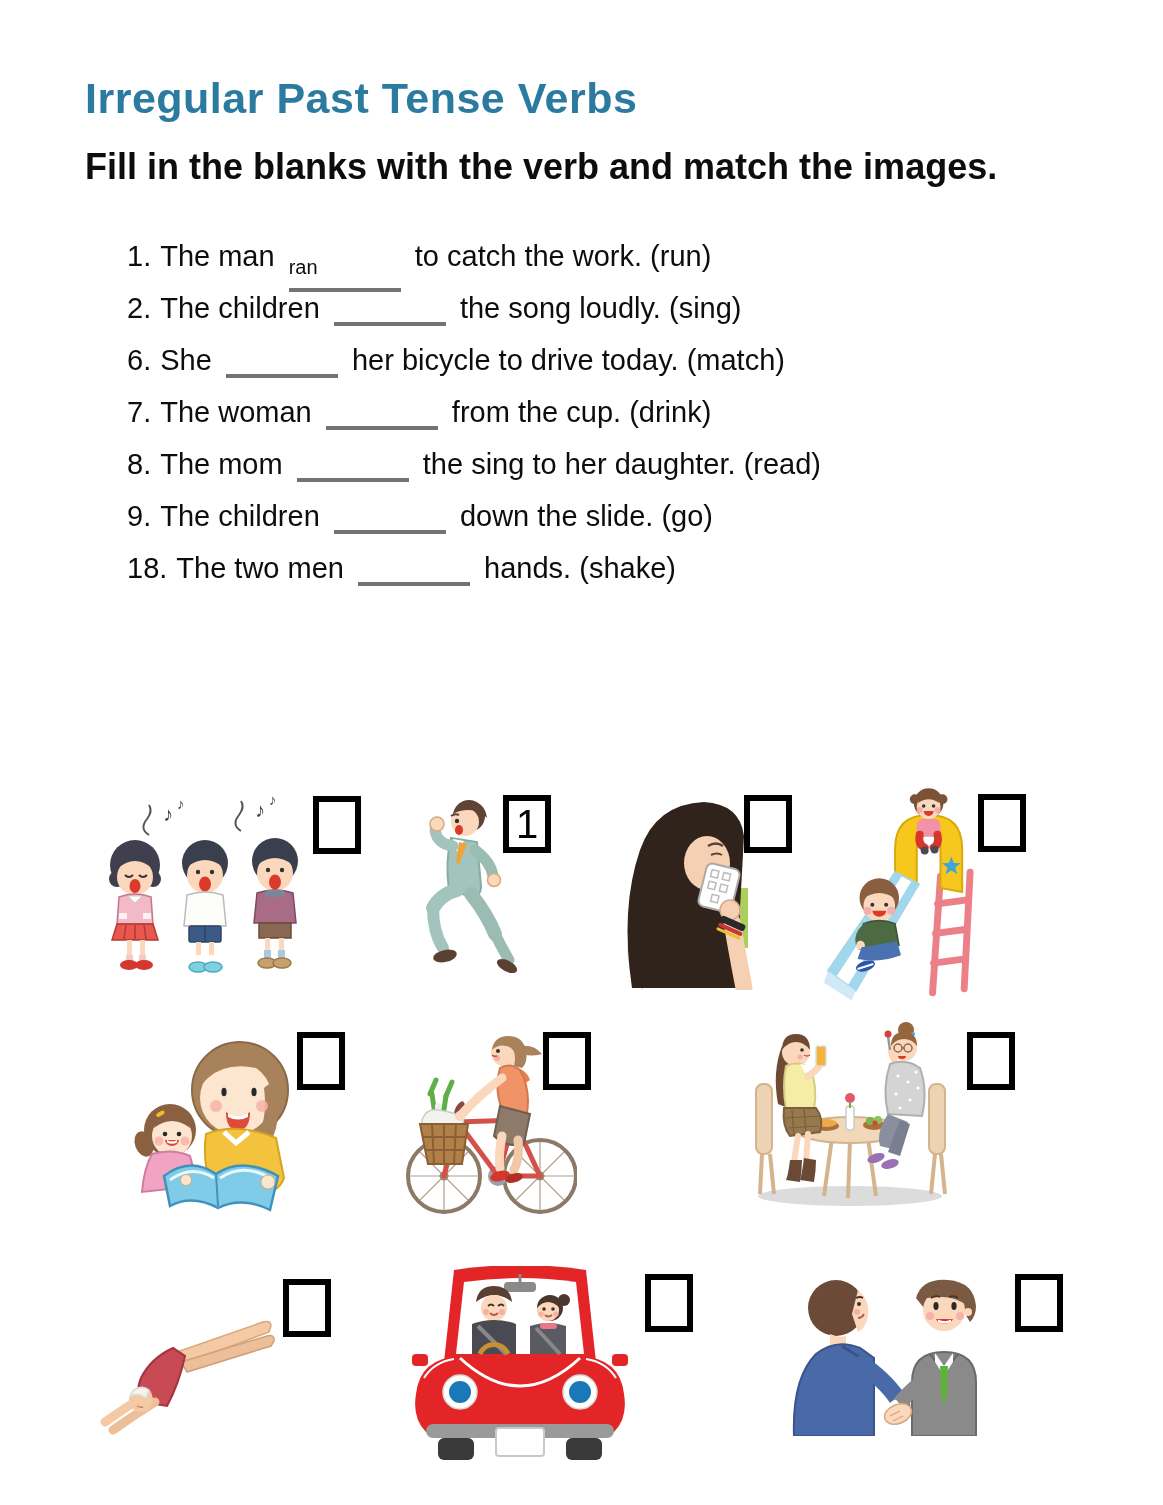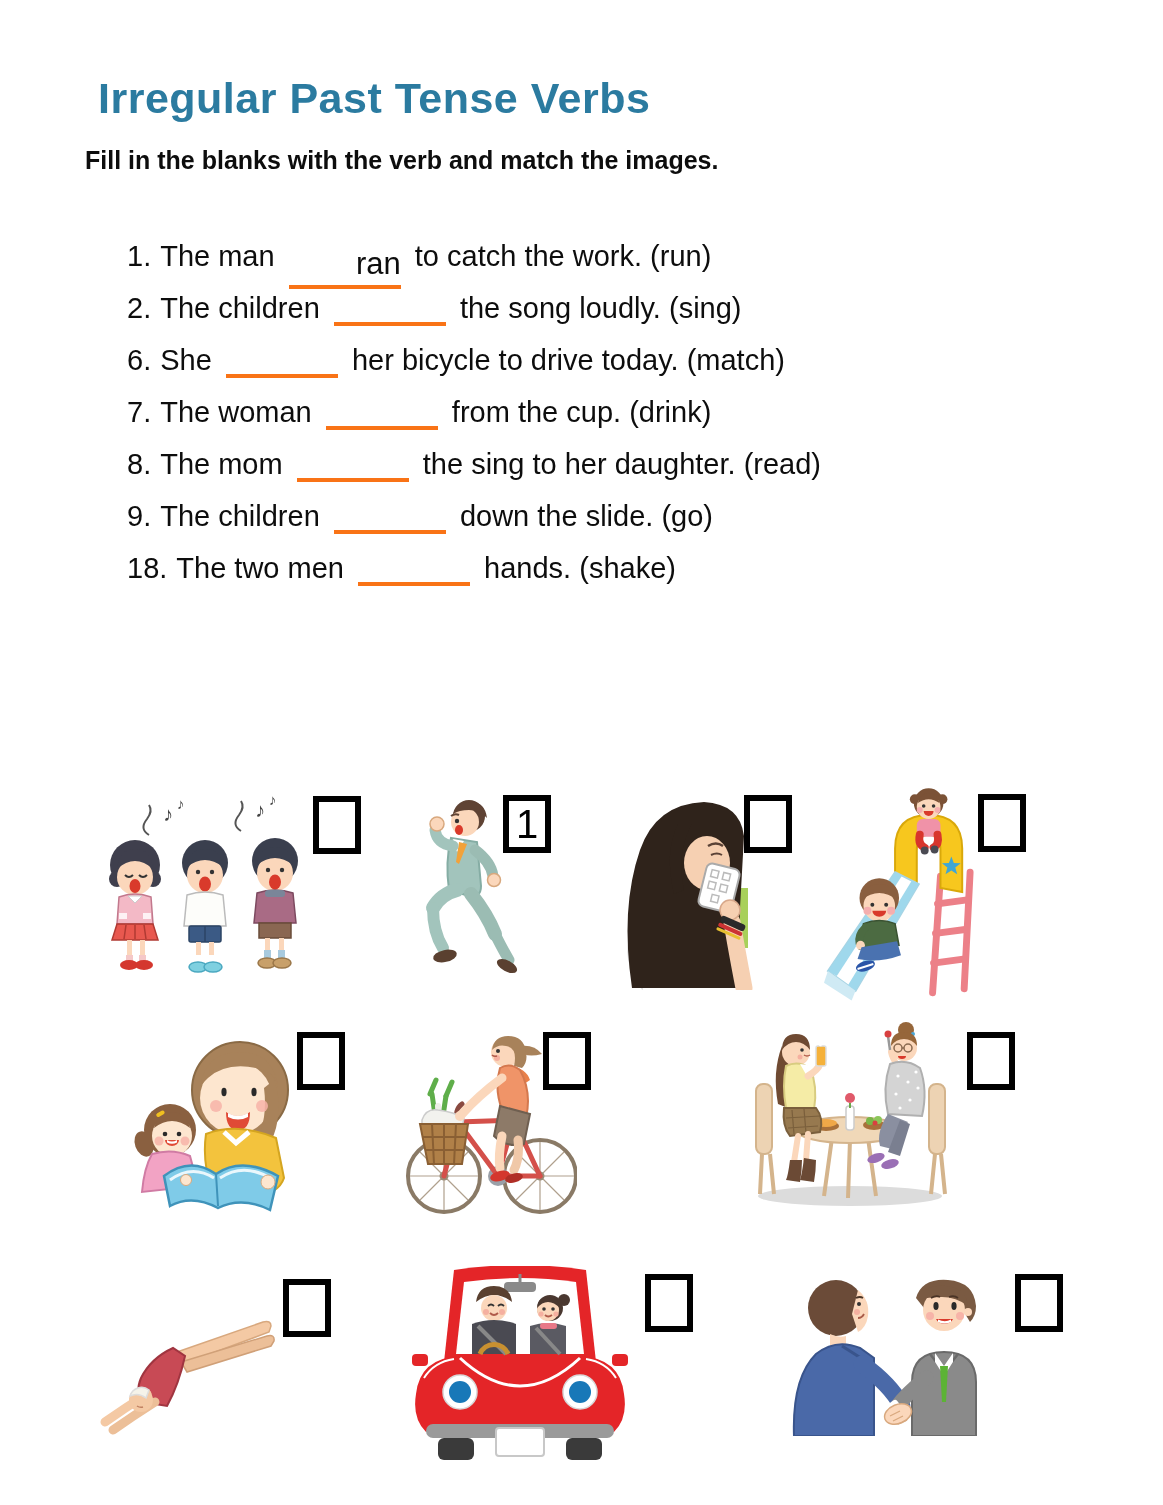--- a/index.html
+++ b/index.html
@@ -1,24 +1,24 @@
 <!DOCTYPE html>
 <html><head>
 <meta charset="utf-8">
 <style>
   html,body{margin:0;padding:0;background:#fff;}
   .sheet{position:relative;width:1163px;height:1505px;background:#ffffff;overflow:hidden;
          font-family:"Liberation Sans","DejaVu Sans",sans-serif;color:#0d0d0d;}
-  .title{position:absolute;left:98px;top:74px;margin:0;font-size:43px;font-weight:700;color:#2b7ba0;letter-spacing:0.5px;}
-  .instructions{position:absolute;left:85px;top:146px;margin:0;font-size:25px;font-weight:700;color:#0d0d0d;}
+  .title{position:absolute;left:85px;top:74px;margin:0;font-size:43px;font-weight:700;color:#2b7ba0;letter-spacing:0.5px;}
+  .instructions{position:absolute;left:85px;top:146px;margin:0;font-size:36px;font-weight:700;color:#0d0d0d;}
   ol.questions{position:absolute;left:127px;top:230px;margin:0;padding:0;list-style:none;font-size:29px;}
   ol.questions li{height:52px;line-height:52px;white-space:nowrap;}
   .qnum{margin-right:9px;}
-  .blank{display:inline-block;width:112px;height:40px;border-bottom:4px solid #f97316;
-         text-align:right;vertical-align:-8px;line-height:38px;font-size:31px;margin:0 6px;}
+  .blank{display:inline-block;width:112px;height:40px;border-bottom:4px solid #737373;
+         text-align:left;vertical-align:-8px;line-height:38px;font-size:20px;margin:0 6px;}
   .cell{position:absolute;}
   .cell svg{width:100%;height:100%;display:block;}
   .checkbox{position:absolute;width:36px;height:46px;border:6px solid #000;background:#fff;
             display:flex;align-items:center;justify-content:center;font-size:40px;color:#000;}
 </style>
 </head>
 <body>
 
 <div class="sheet">
 

